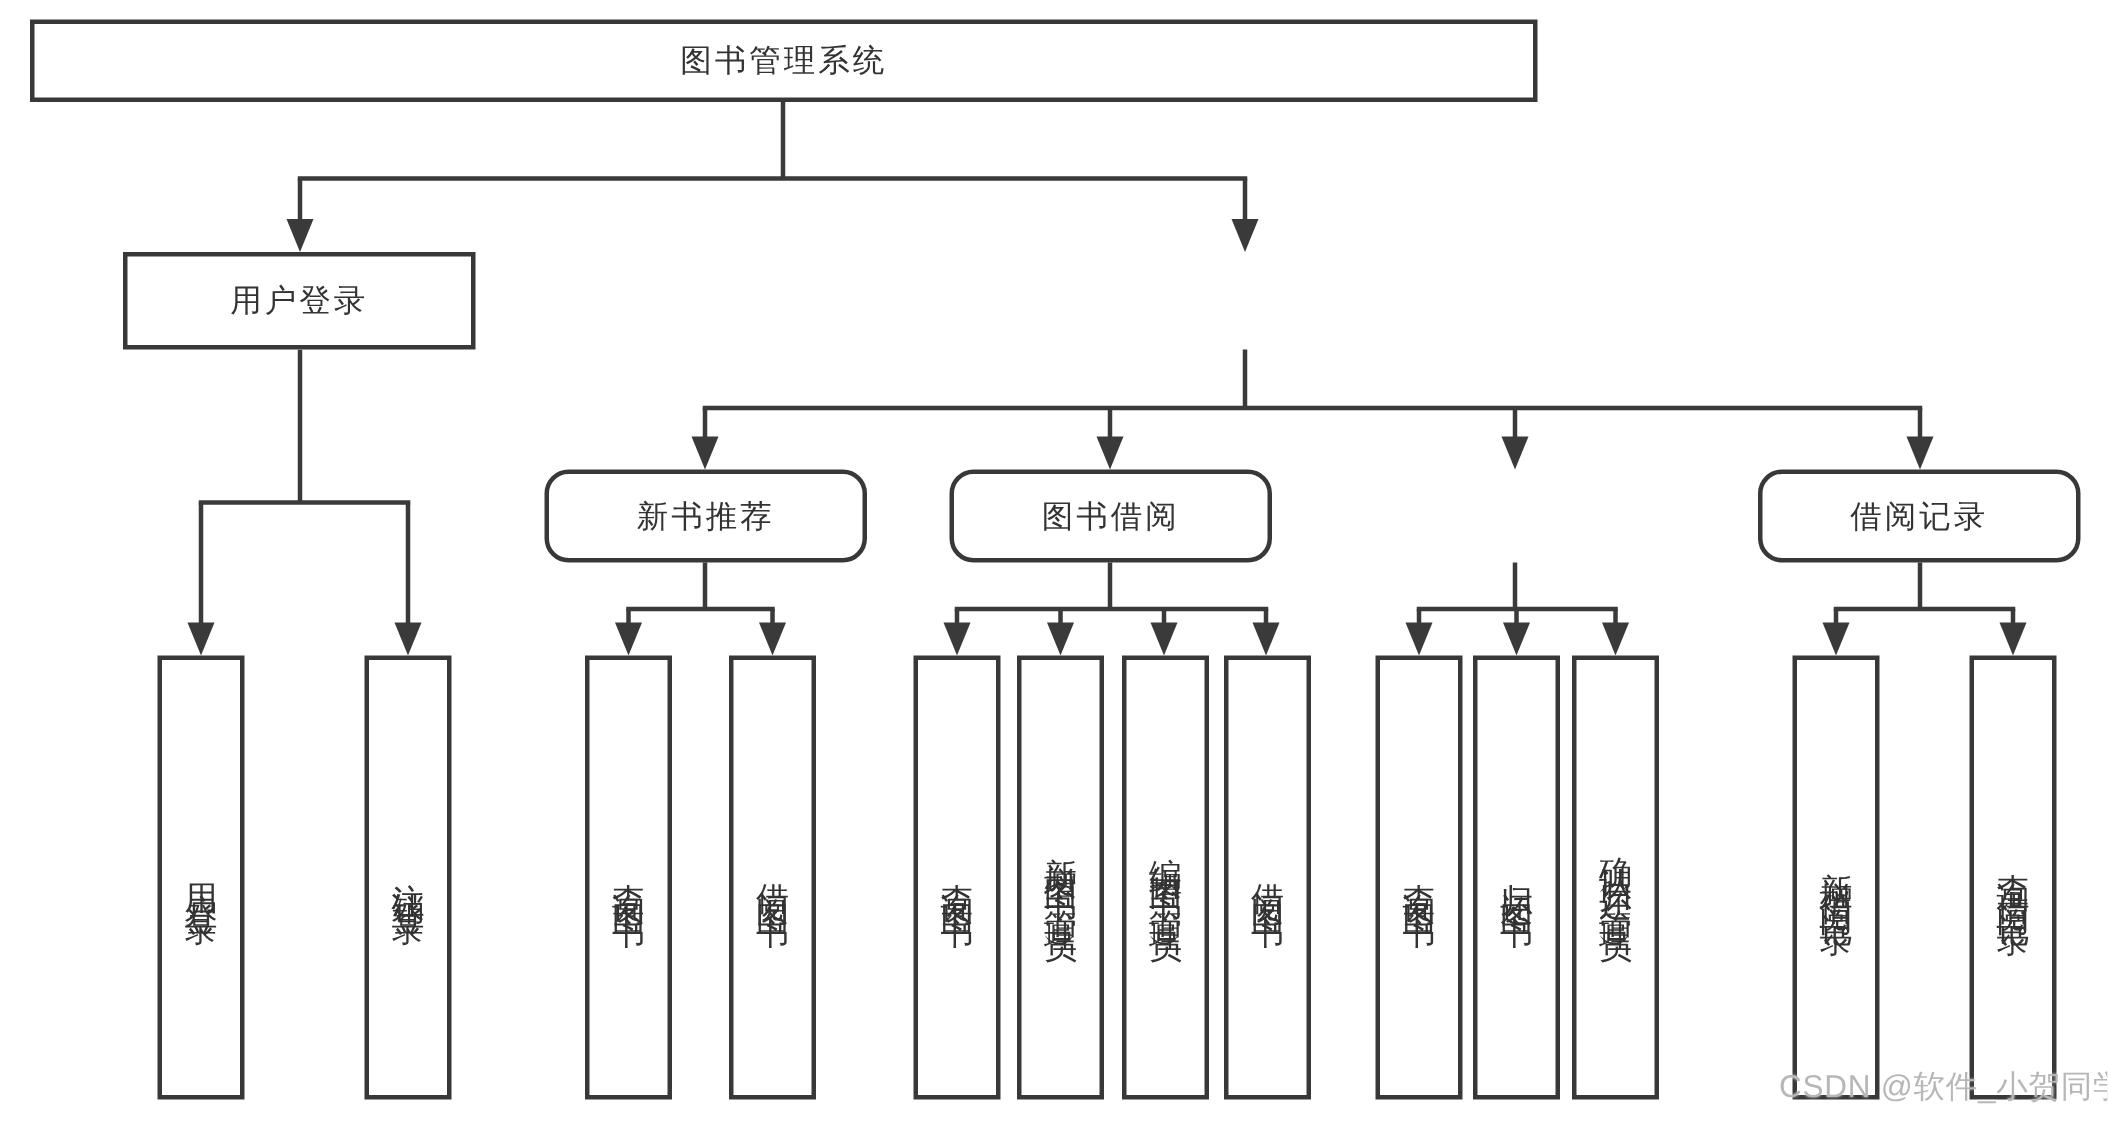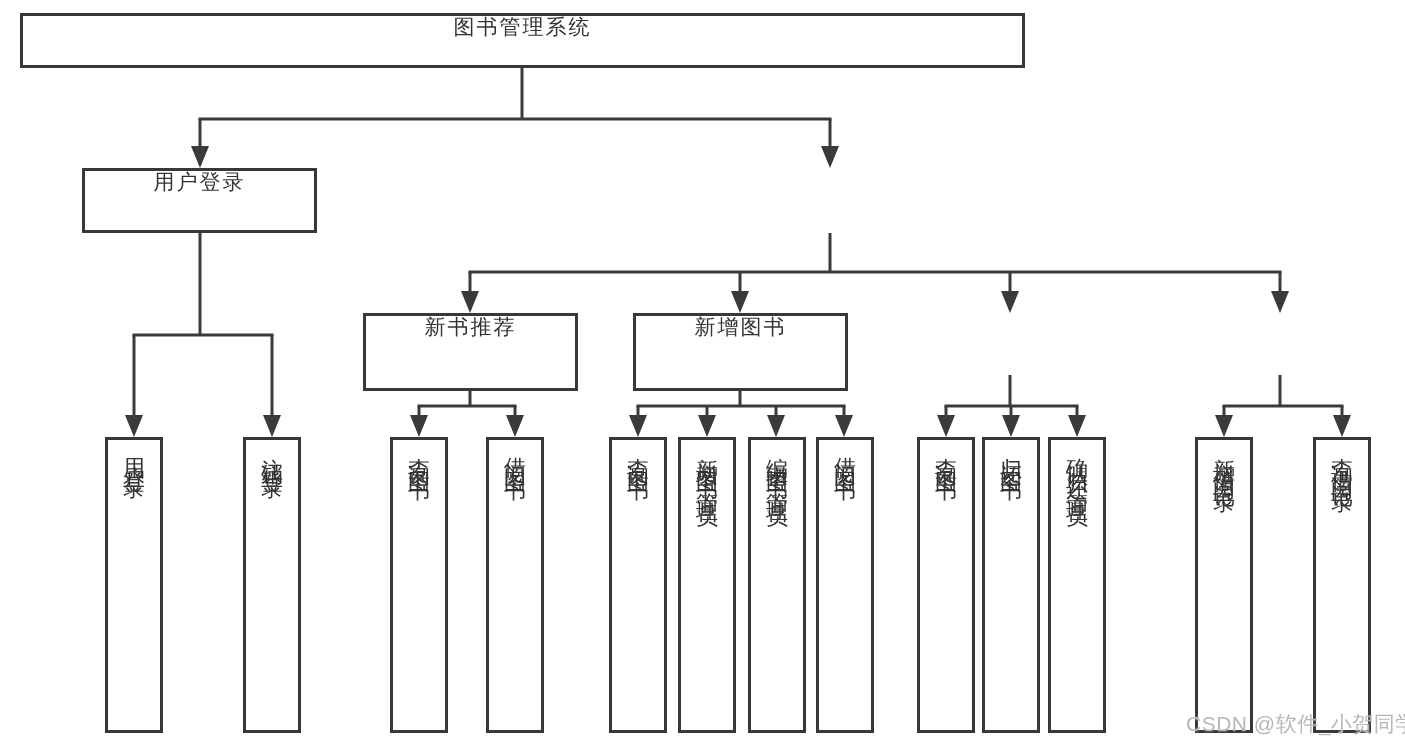--- a/index.html
+++ b/index.html
@@ -16,35 +16,35 @@
     background:var(--bg);
     font-family:"Liberation Sans","DejaVu Sans",sans-serif;
     overflow:hidden;
   }
   .wires{position:absolute;left:0;top:0;width:1405px;height:747px;pointer-events:none;}
   .box{
     position:absolute;
     box-sizing:border-box;
     border:3px solid var(--border);
     background:var(--bg);
-    display:flex;align-items:flex-start;justify-content:center;
+    display:flex;align-items:center;justify-content:center;
     color:var(--text);
     z-index:2;
   }
   .hlabel{font-size:21px;letter-spacing:2px;line-height:1;}
   .leaf{width:58px;height:296px;top:437px;}
   .leaf .vlabel{
     writing-mode:vertical-rl;
     text-orientation:mixed;
     font-size:22px;
     letter-spacing:7px;
     line-height:1;
   }
   .l2{width:235px;height:65px;top:168px;}
-  .l3{width:215px;height:78px;top:313px;}
+  .l3{width:215px;height:62px;top:313px;border-radius:16px;}
   .watermark{
     position:absolute;
     left:1186px;top:710px;
     font-size:21px;
     color:var(--wm);
     letter-spacing:0.5px;
     z-index:3;
     white-space:nowrap;
     text-shadow:0 0 2px rgba(255,255,255,0.8);
   }
@@ -116,21 +116,24 @@
   </div>
 
   <div class="box l2" style="left:82px">
     <span class="hlabel">用户登录</span>
   </div>
 
   <div class="box l3" style="left:363px">
     <span class="hlabel">新书推荐</span>
   </div>
   <div class="box l3" style="left:633px">
-    <span class="hlabel">新增图书</span>
+    <span class="hlabel">图书借阅</span>
+  </div>
+  <div class="box l3" style="left:1172px">
+    <span class="hlabel">借阅记录</span>
   </div>
 
   <div class="box leaf" style="left:105px">
     <span class="vlabel">用户登录</span>
   </div>
   <div class="box leaf" style="left:243px">
     <span class="vlabel">注销登录</span>
   </div>
 
   <div class="box leaf" style="left:390px">

